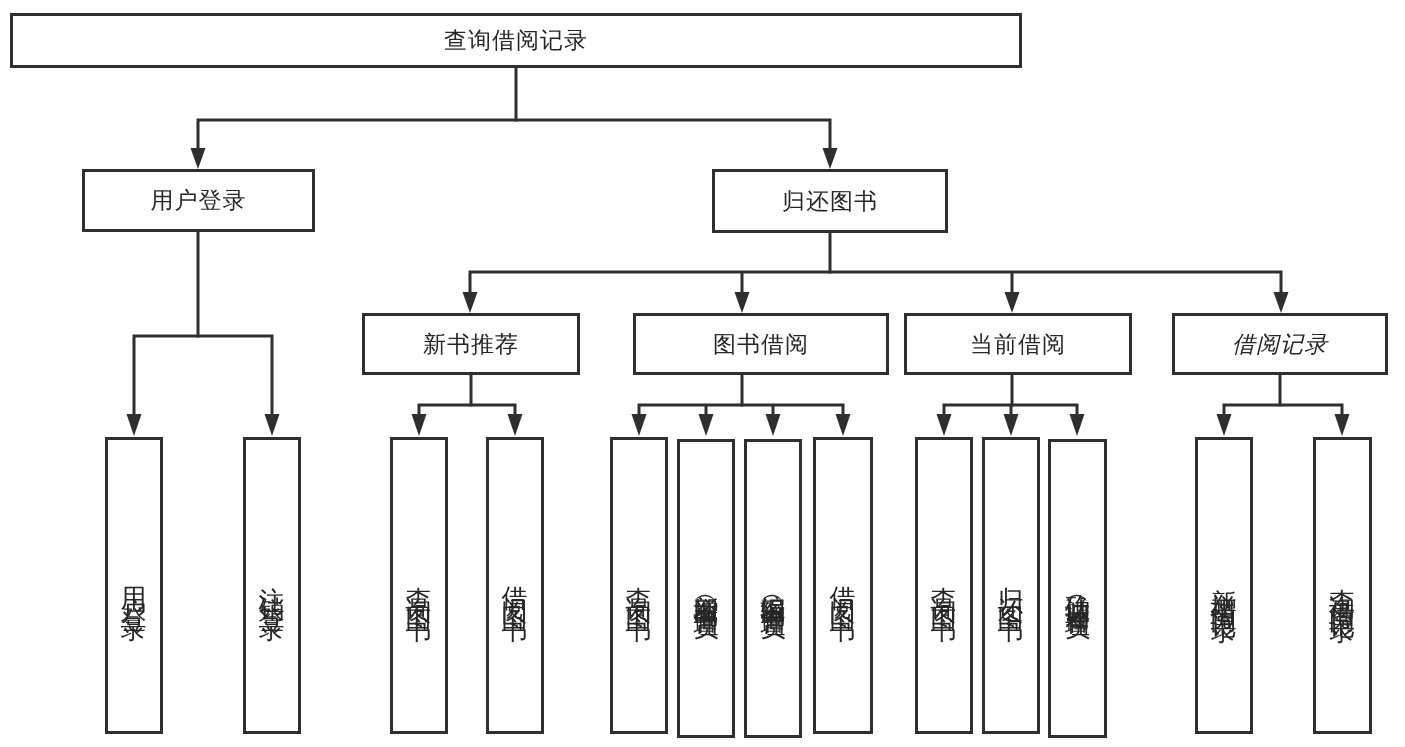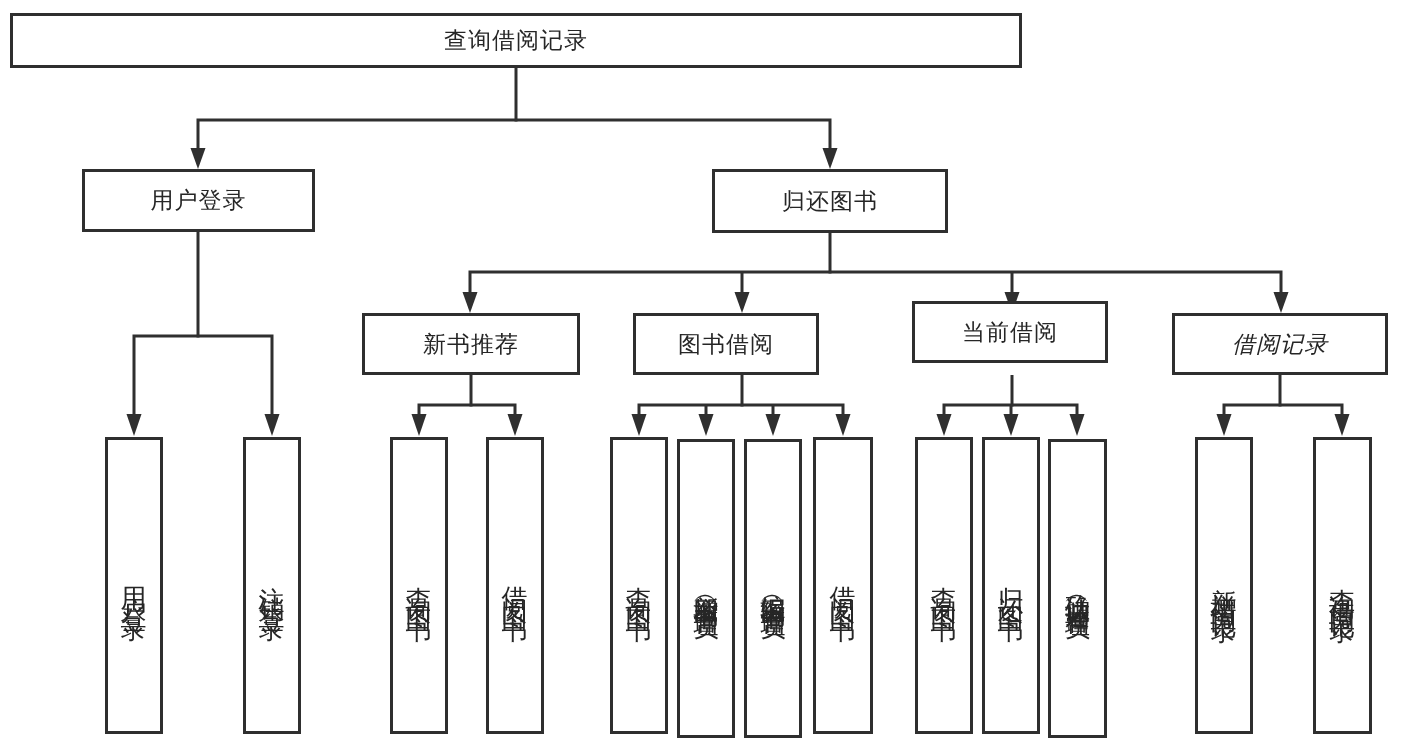--- a/index.html
+++ b/index.html
@@ -120,22 +120,22 @@
       <polygon points="1334.5,414 1349.5,414 1342,436"></polygon>
     </g>
   </svg>
 
   <div class="box hbox" style="left:10px; top:13px; width:1012px; height:55px;">查询借阅记录</div>
 
   <div class="box hbox" style="left:82px; top:169px; width:233px; height:63px;">用户登录</div>
   <div class="box hbox" style="left:712px; top:169px; width:236px; height:64px;">归还图书</div>
 
   <div class="box hbox" style="left:362px; top:313px; width:218px; height:62px;font-family:Liberation Mono, monospace;">新书推荐</div>
-  <div class="box hbox" style="left:633px; top:313px; width:186px; height:62px;">图书借阅</div>
-  <div class="box hbox" style="left:904px; top:301px; width:196px; height:62px;margin-left:8px;">当前借阅</div>
+  <div class="box hbox" style="left:633px; top:313px; width:256px; height:62px;">图书借阅</div>
+  <div class="box hbox" style="left:904px; top:313px; width:228px; height:62px;">当前借阅</div>
   <div class="box hbox" style="left:1172px; top:313px; width:216px; height:62px;font-style:italic;">借阅记录</div>
 
   <div class="box vbox" style="left:105px; top:437px; width:58px; height:297px;">
     <span>用户登录</span>
   </div>
   <div class="box vbox" style="left:243px; top:437px; width:58px; height:297px;">
     <span>注销登录</span>
   </div>
 
   <div class="box vbox" style="left:390px; top:437px; width:58px; height:297px;">

